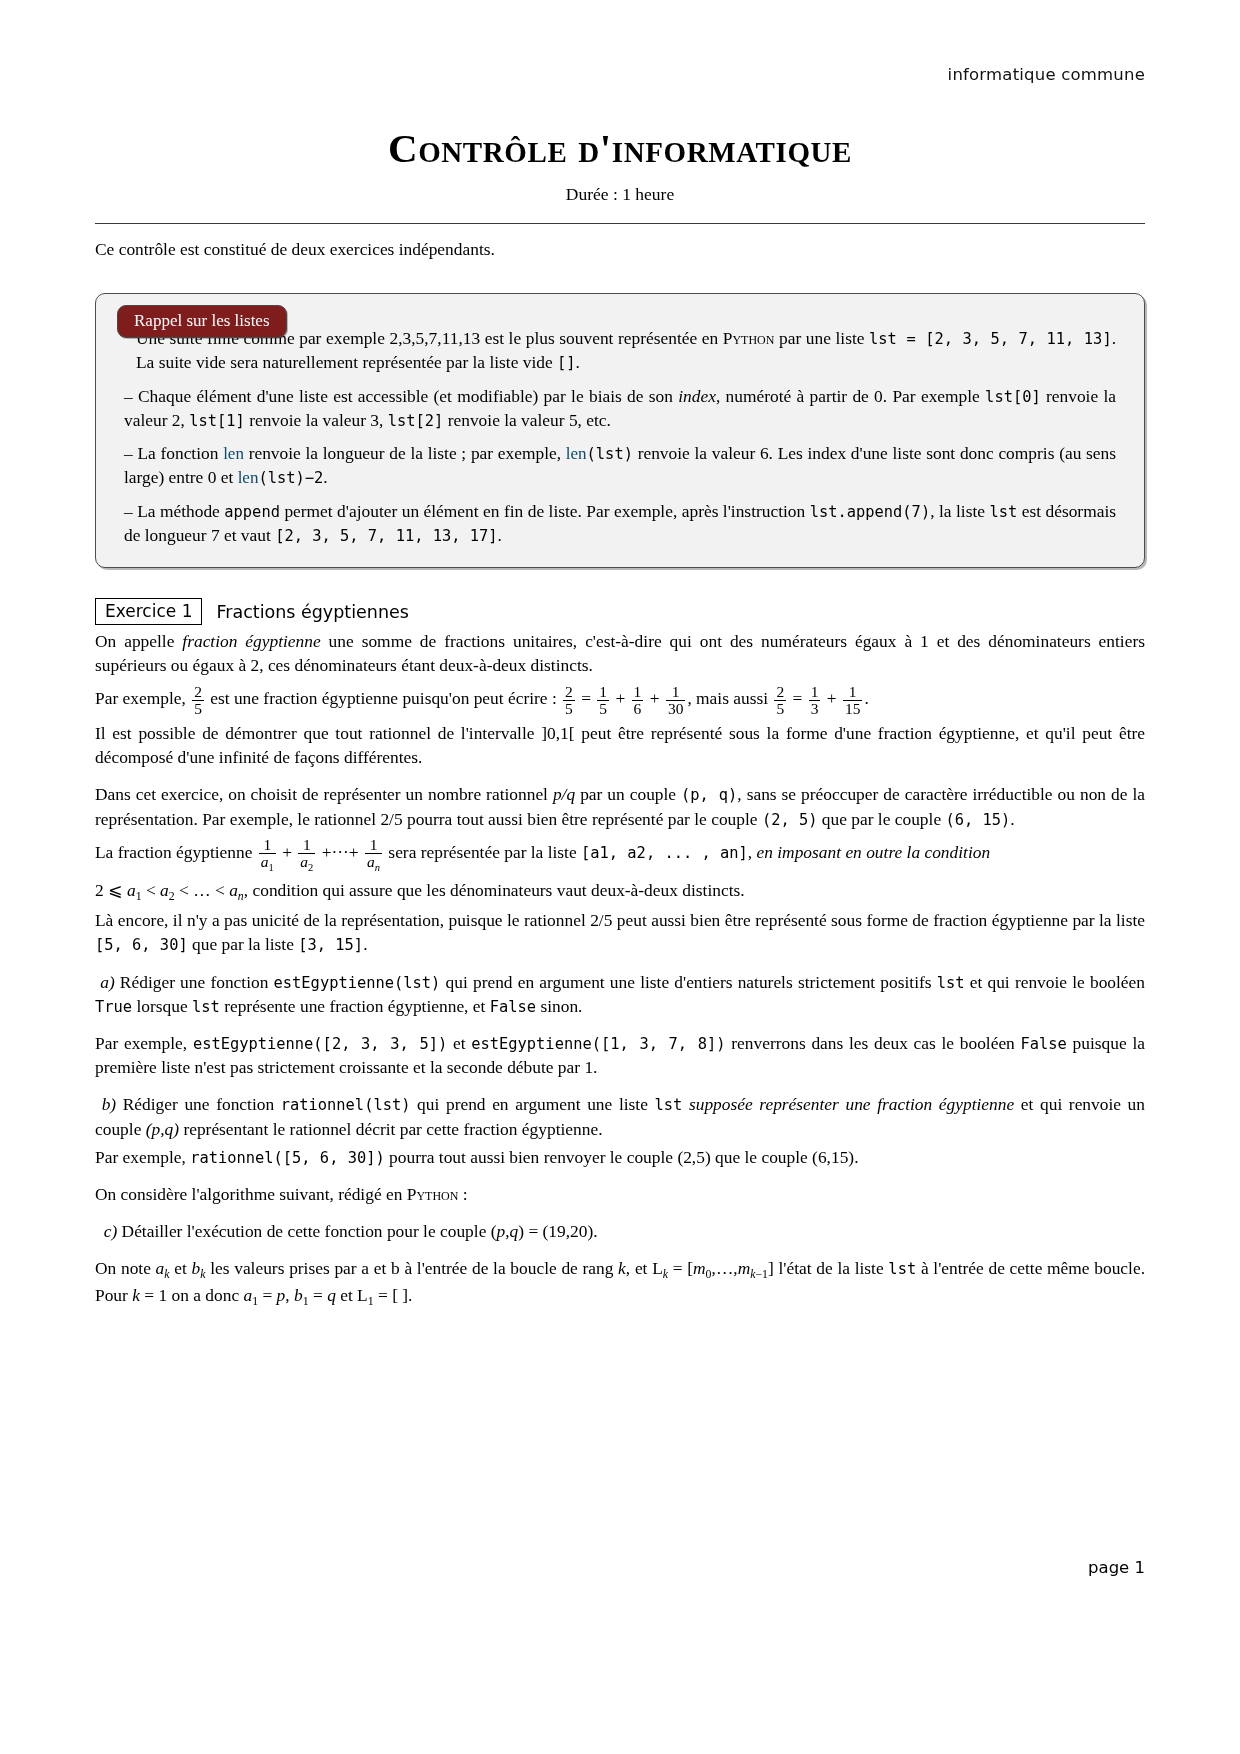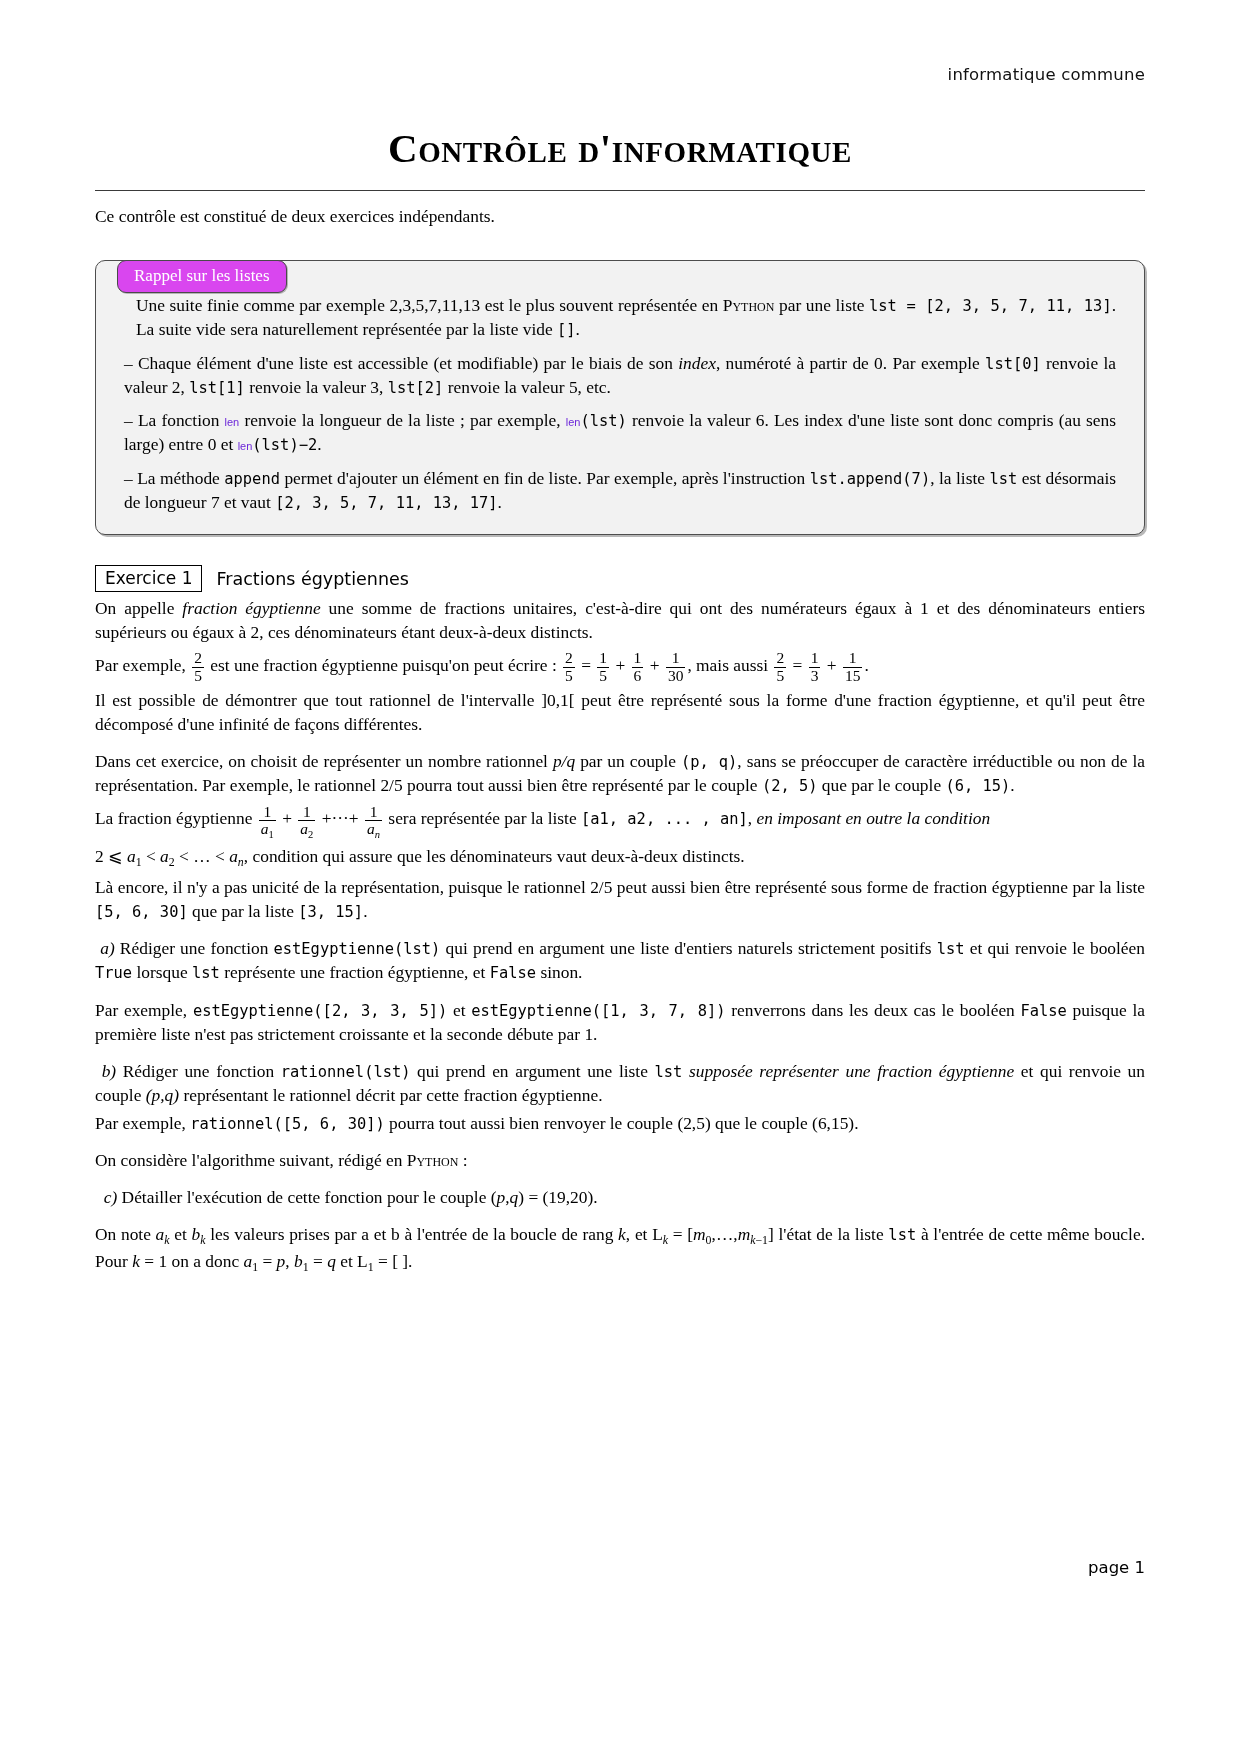--- a/index.html
+++ b/index.html
@@ -47,30 +47,30 @@
   
   p{ margin:0; }
   .para{
     font-size:17.4px;
     line-height:1.38;
     text-align:justify;
     margin-top:13px;
   }
   .tight{ margin-top:4px; }
   .mono{ font-family:"DejaVu Sans Mono", monospace; font-size:15.4px; }
-  .kw{ color:#6d28d9; font-family:Liberation Sans, sans-serif; font-size:11px; }
+  .kw{ color:#0c4a6e; font-family:Liberation Serif, serif; font-size:17px; }
   .it{ font-style:italic; }
   .sc{ font-variant:small-caps; }
 
   
   .boxwrap{ position:relative; margin-top:32px; }
   .box-tab{
     position:absolute;
-    left:22px; top:0;
-    background:#d946ef;
+    left:22px; top:12px;
+    background:#7f1d1d;
     color:#fff;
     border:1.5px solid #4a4a4a;
     border-radius:9px;
     padding:5px 16px 6px 16px;
     font-size:17px;
     z-index:3;
     box-shadow:1px 1px 0 rgba(0,0,0,.25);
   }
   .box-body{
     margin-top:18px;
@@ -138,20 +138,21 @@
   }
 </style>
 </head>
 <body>
 
 <div class="page">
 
   <div class="runhead">informatique commune</div>
 
   <h1 class="doc-title">Contrôle d'informatique</h1>
+  <div class="doc-sub">Durée : 1 heure</div>
   <hr class="rule">
 
   <p class="para">Ce contrôle est constitué de deux exercices indépendants.</p>
 
   <div class="boxwrap">
     <div class="box-tab">Rappel sur les listes</div>
     <div class="box-body">
 
       <p class="para first"><span>Une suite finie comme par exemple 2,3,5,7,11,13 est le plus souvent représentée en </span><span class="sc">Python</span><span> par une liste </span><span class="mono">lst = [2, 3, 5, 7, 11, 13]</span><span>. La suite vide sera naturellement représentée par la liste vide </span><span class="mono">[]</span><span>.</span></p>
 

